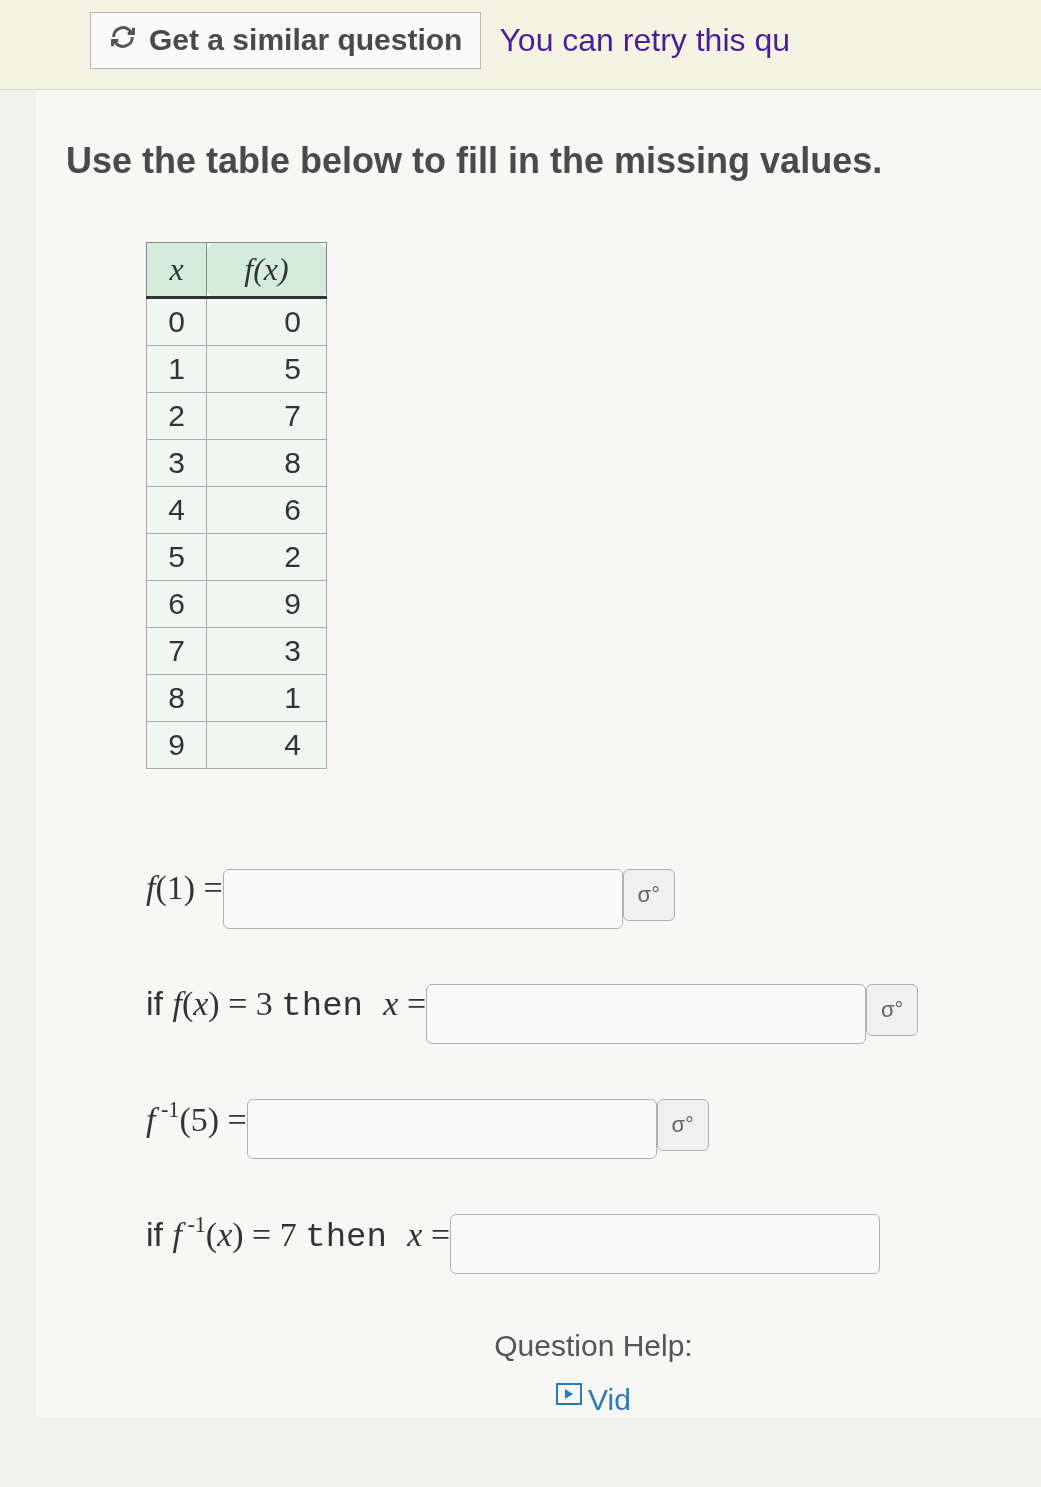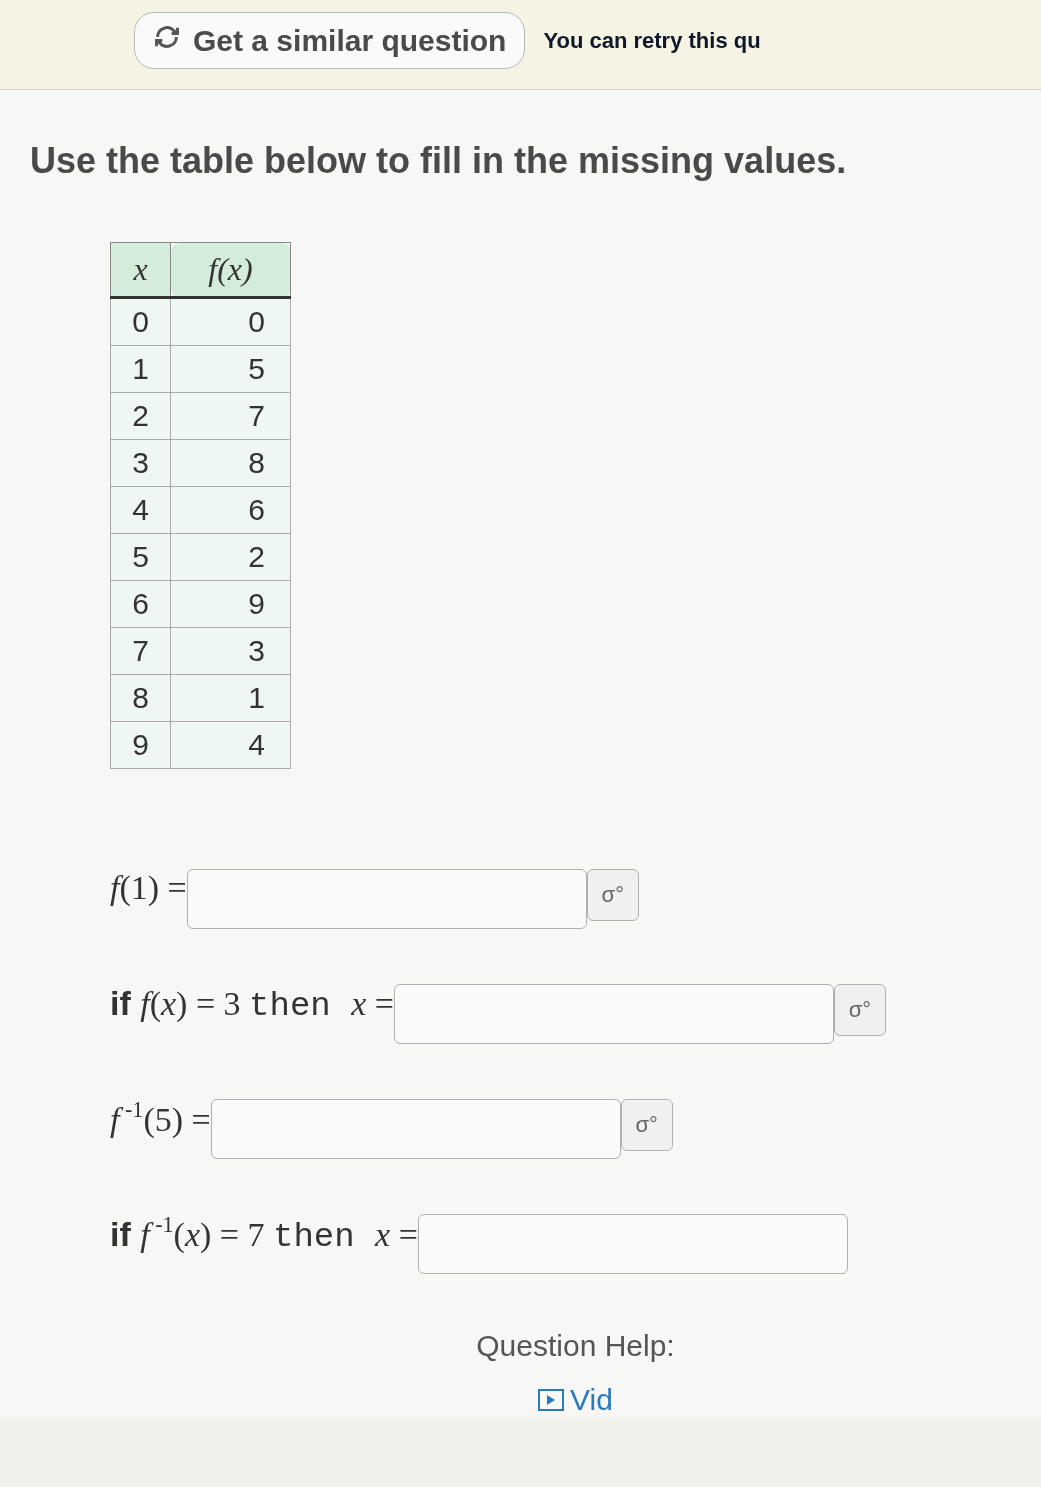--- a/index.html
+++ b/index.html
@@ -19,47 +19,46 @@
       background: #f5f3e3;
       padding: 12px 0 20px 90px;
       display: flex;
       align-items: center;
       gap: 18px;
       border-bottom: 1px solid #d8d6c8;
     }
     .similar-btn {
       background: #fafafa;
       border: 1px solid #b8b8b8;
-      border-radius: 20px;
+      border-radius: 0;
       padding: 10px 18px;
       font-size: 30px;
       font-weight: 600;
       color: #4a4a4a;
       display: flex;
-      align-items: center;
       gap: 12px;
       cursor: pointer;
-      margin-left: 44px;
     }
     .refresh-icon svg {
       width: 28px;
       height: 28px;
       stroke: #555;
       stroke-width: 2.5;
       fill: none;
     }
     .retry-text {
-      font-size: 22px;
-      color: #0f172a;
-      font-weight: 700;
+      font-size: 32px;
+      color: #4c1d95;
+      font-weight: 400;
       white-space: nowrap;
     }
     .content {
       background: #f7f7f5;
       padding: 50px 0 0 30px;
+      margin-left: 36px;
     }
     .instruction {
       font-size: 36px;
       font-weight: 600;
       color: #4a4a4a;
       margin-bottom: 60px;
       padding-left: 0;
     }
     .data-table {
       border-collapse: collapse;
@@ -108,21 +107,21 @@
       font-family: "Times New Roman", serif;
       font-style: italic;
       white-space: nowrap;
     }
     .math-label .upright {
       font-style: normal;
     }
     .math-label .if-word {
       font-style: normal;
       font-family: Arial, sans-serif;
-      font-weight: 700;
+      font-weight: 400;
     }
     .math-label .then-word {
       font-style: normal;
       font-family: Liberation Mono, monospace;
       font-weight: 500;
     }
     .sup {
       font-size: 0.65em;
       vertical-align: super;
       position: relative;
@@ -156,21 +155,20 @@
       font-size: 30px;
       color: #555;
       display: flex;
       align-items: center;
       gap: 20px;
       flex-direction: column;
     }
     .video-link {
       color: #2a7abf;
       display: flex;
-      align-items: center;
       gap: 6px;
     }
     .play-icon {
       border: 2px solid #2a7abf;
       width: 26px;
       height: 22px;
       display: inline-flex;
       align-items: center;
       justify-content: center;
     }

